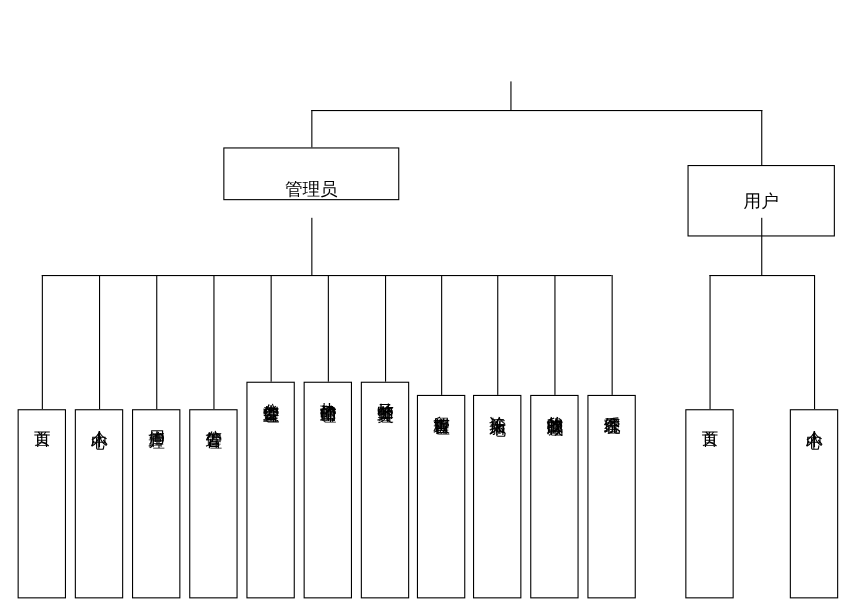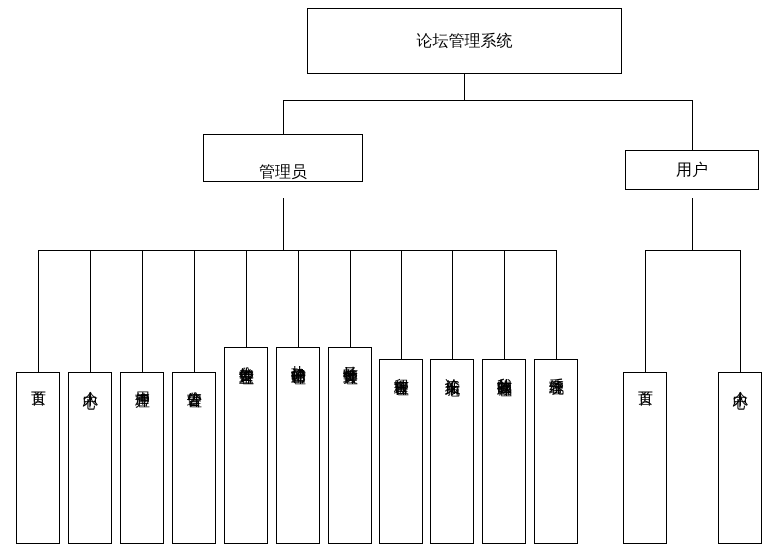--- a/index.html
+++ b/index.html
@@ -63,35 +63,32 @@
     color: #b9b9b9;
     letter-spacing: 0.5px;
     white-space: nowrap;
   }
 </style>
 </head>
 <body>
 
 <div id="diagram">
 
-  <div class="node root" style="left:307px; top:8px; width:315px; height:66px;">
-    <span>论坛管理系统</span>
-  </div>
 
   <div class="line v" style="left:464px; top:74px; height:26px;"></div>
 
   <div class="line h" style="left:283px; top:100px; width:410px;"></div>
 
   <div class="line v" style="left:283px; top:100px; height:50px;"></div>
   <div class="line v" style="left:692px; top:100px; height:50px;"></div>
 
   <div class="node level2" style="left:203px; top:134px; width:160px; height:48px;align-items:flex-end;">
     <span>管理员</span>
   </div>
-  <div class="node level2" style="left:625px; top:150px; width:134px; height:40px;">
+  <div class="node level2" style="left:625px; top:150px; width:134px; height:65px;">
     <span>用户</span>
   </div>
 
   <div class="line v" style="left:283px; top:198px; height:52px;"></div>
   <div class="line h" style="left:38px; top:250px; width:518px;"></div>
 
   <div class="line v" style="left:38px;  top:250px; height:122px;"></div>
   <div class="line v" style="left:90px;  top:250px; height:122px;"></div>
   <div class="line v" style="left:142px; top:250px; height:122px;"></div>
   <div class="line v" style="left:194px; top:250px; height:122px;"></div>

